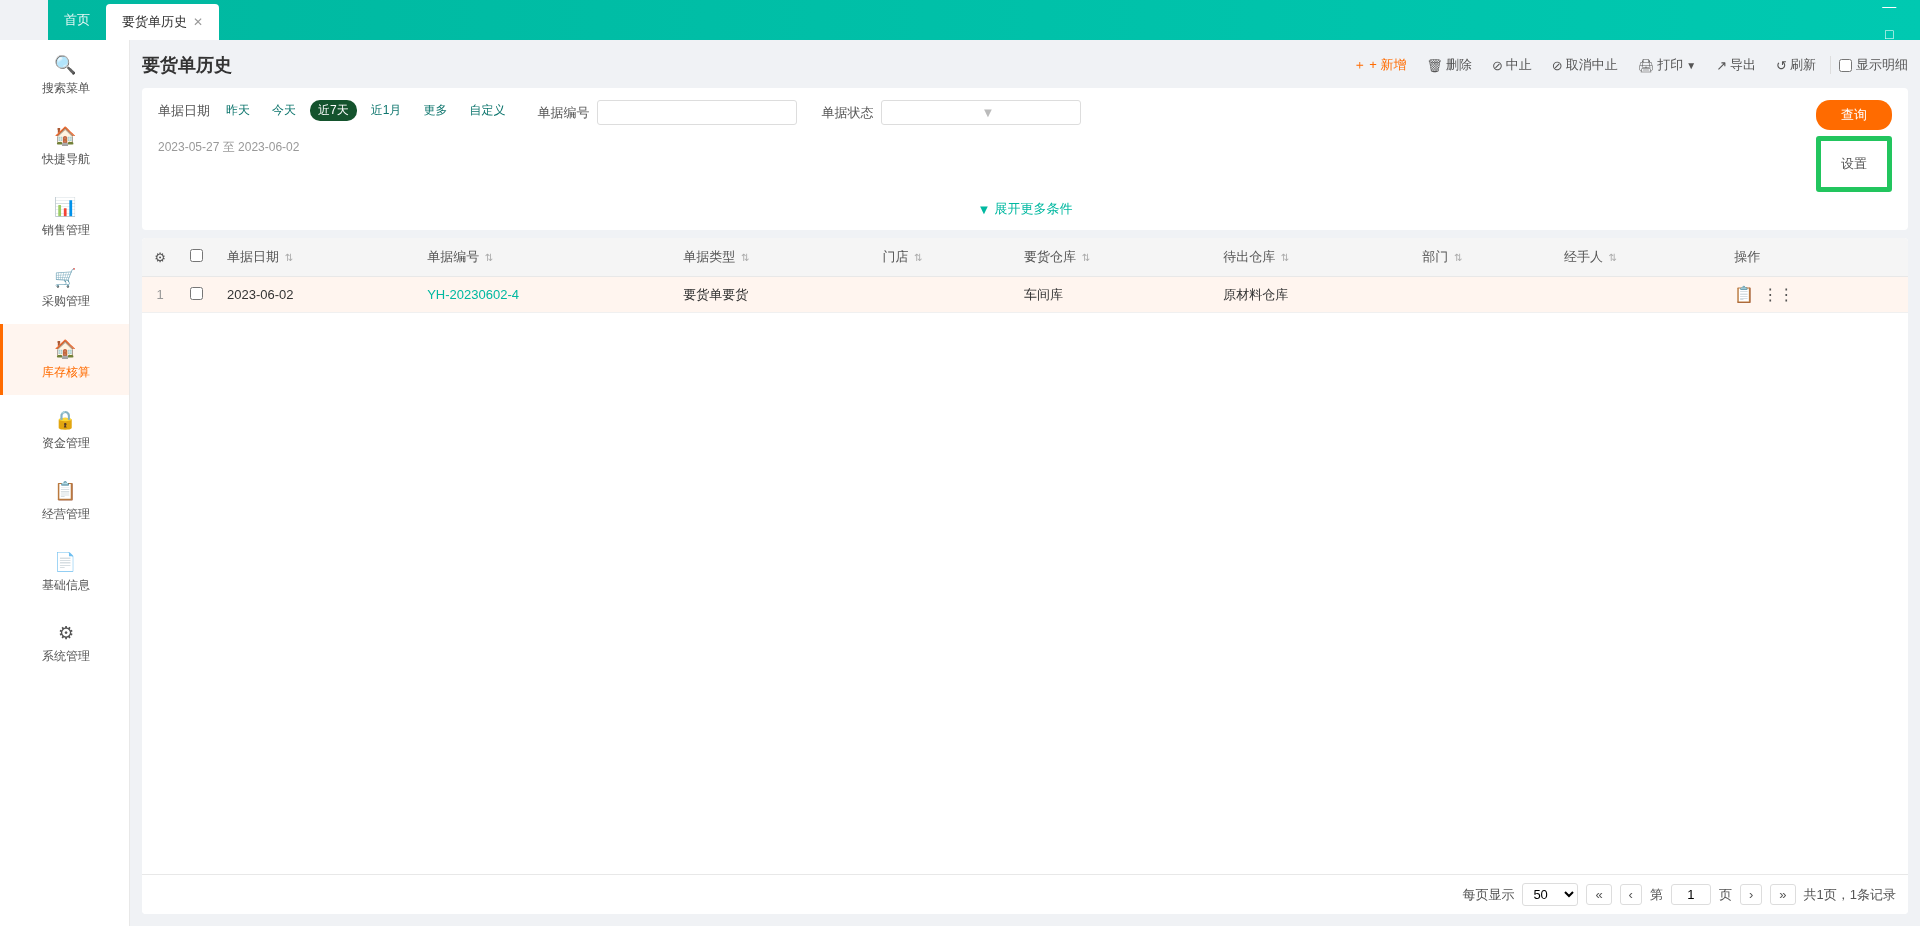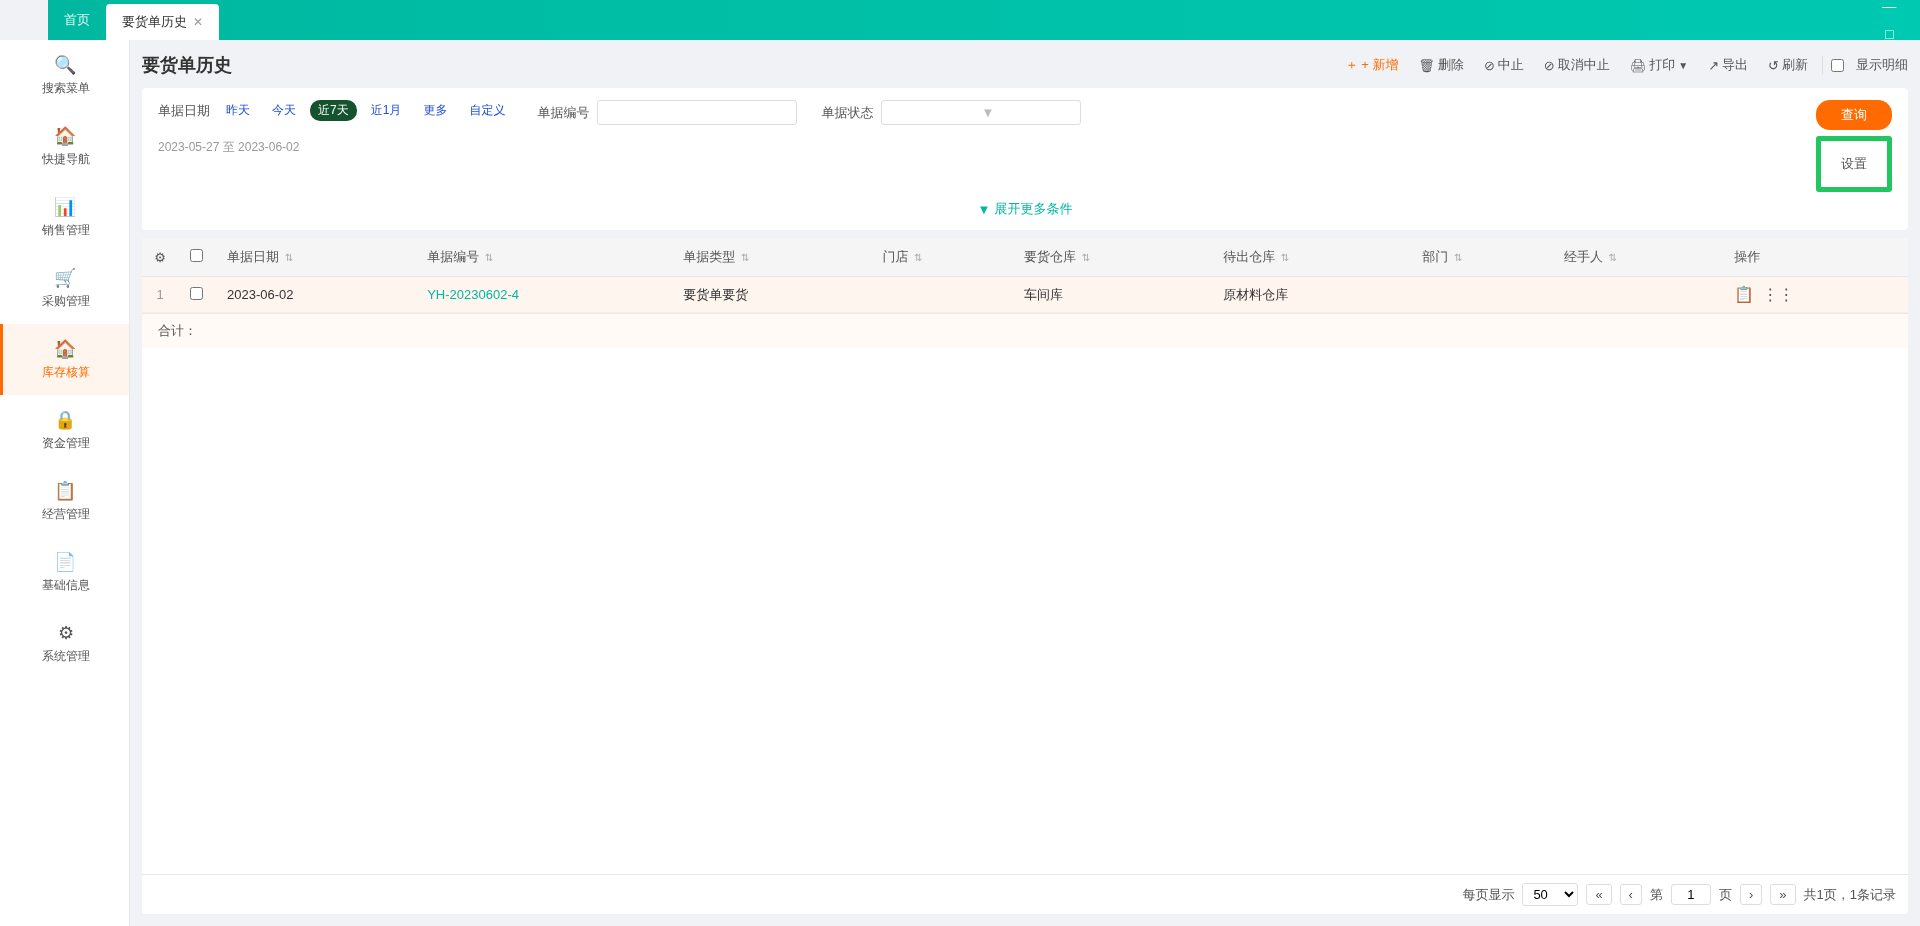--- a/index.html
+++ b/index.html
@@ -137,21 +137,21 @@
     }
     .toolbar-btn.delete-btn { color: #555; }
     .divider-v {
       width: 1px;
       height: 18px;
       background: #ddd;
     }
     .display-toggle {
       display: flex;
       align-items: center;
-      gap: 12px;
+      gap: 4px;
       font-size: 13px;
       color: #555;
       cursor: pointer;
     }
 
     
     .filter-area {
       background: white;
       border-radius: 4px;
       padding: 12px 16px;
@@ -165,21 +165,21 @@
     .date-chips {
       display: flex;
       align-items: center;
       gap: 6px;
     }
     .date-chip {
       padding: 2px 8px;
       border-radius: 10px;
       cursor: pointer;
       font-size: 12px;
-      color: #1d4ed8;
+      color: #0f766e;
     }
     .date-chip.active {
       background: #14532d;
       color: white;
     }
     .date-range-text {
       font-size: 12px;
       color: #999;
       margin-top: 14px;
     }
@@ -607,23 +607,20 @@
             <td>
               <div class="action-icons">
                 <span class="action-icon">📋</span>
                 <span class="action-icon">⋮⋮</span>
               </div>
             </td>
           </tr>
         </tbody>
       </table>
 
-      <div class="table-footer">
-        <span>合计：</span>
-      </div>
 
       <div style="flex:1;"></div>
 
       <div class="pagination">
         <span>每页显示</span>
         <select class="per-page-select">
           <option value="50">50</option>
           <option value="10">10</option>
           <option value="20">20</option>
           <option value="100">100</option>

